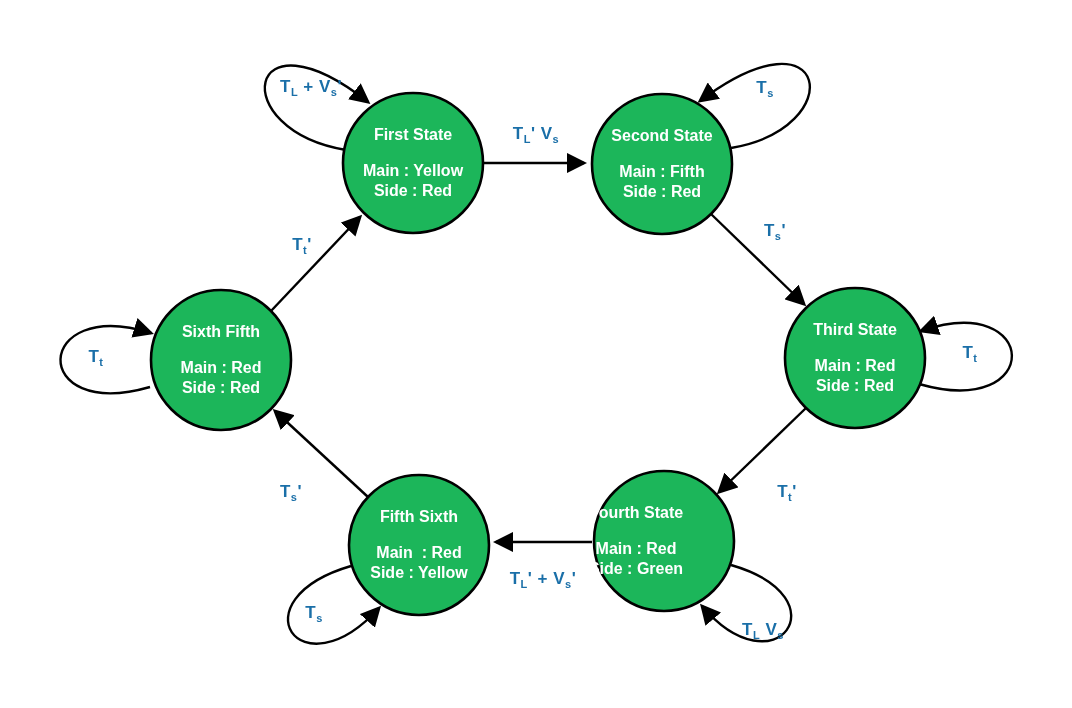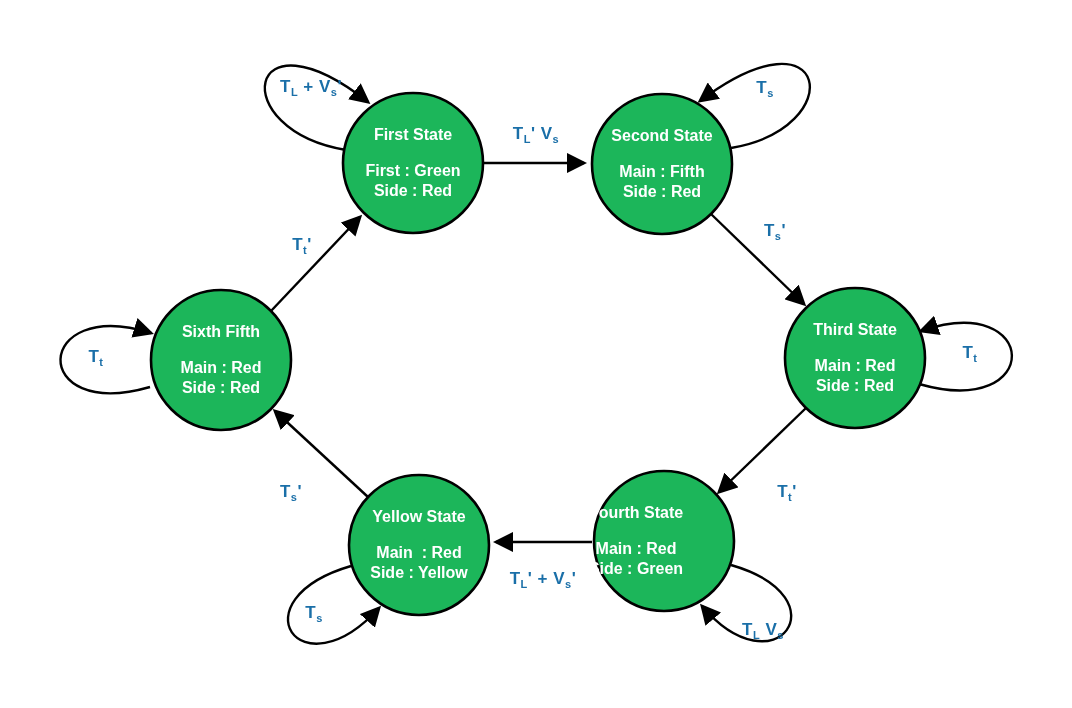--- a/index.html
+++ b/index.html
@@ -56,40 +56,40 @@
       <circle cx="662" cy="164" r="70" fill="#1cb65a"></circle>
       <circle cx="855" cy="358" r="70" fill="#1cb65a"></circle>
       <circle cx="664" cy="541" r="70" fill="#1cb65a"></circle>
       <circle cx="419" cy="545" r="70" fill="#1cb65a"></circle>
       <circle cx="221" cy="360" r="70" fill="#1cb65a"></circle>
     </g>
   </svg>
 
   <div class="state-label" style="left:413px;top:163px">
     <div class="state-name">First State</div>
-    <div class="state-line">First : Green</div>
+    <div class="state-line">Main : Yellow</div>
     <div class="state-line">Side : Red</div>
   </div>
   <div class="state-label" style="left:662px;top:164px">
     <div class="state-name">Second State</div>
     <div class="state-line">Main : Fifth</div>
     <div class="state-line">Side : Red</div>
   </div>
   <div class="state-label" style="left:855px;top:358px">
     <div class="state-name">Third State</div>
     <div class="state-line">Main : Red</div>
     <div class="state-line">Side : Red</div>
   </div>
   <div class="state-label" style="left:636px;top:541px">
     <div class="state-name">Fourth State</div>
     <div class="state-line">Main : Red</div>
     <div class="state-line">Side : Green</div>
   </div>
   <div class="state-label" style="left:419px;top:545px">
-    <div class="state-name">Yellow State</div>
+    <div class="state-name">Fifth Sixth</div>
     <div class="state-line">Main  : Red</div>
     <div class="state-line">Side : Yellow</div>
   </div>
   <div class="state-label" style="left:221px;top:360px">
     <div class="state-name">Sixth Fifth</div>
     <div class="state-line">Main : Red</div>
     <div class="state-line">Side : Red</div>
   </div>
 
   <div class="edge-label" style="left:311px;top:87px">T<sub>L</sub> + V<sub>s</sub>'</div>

